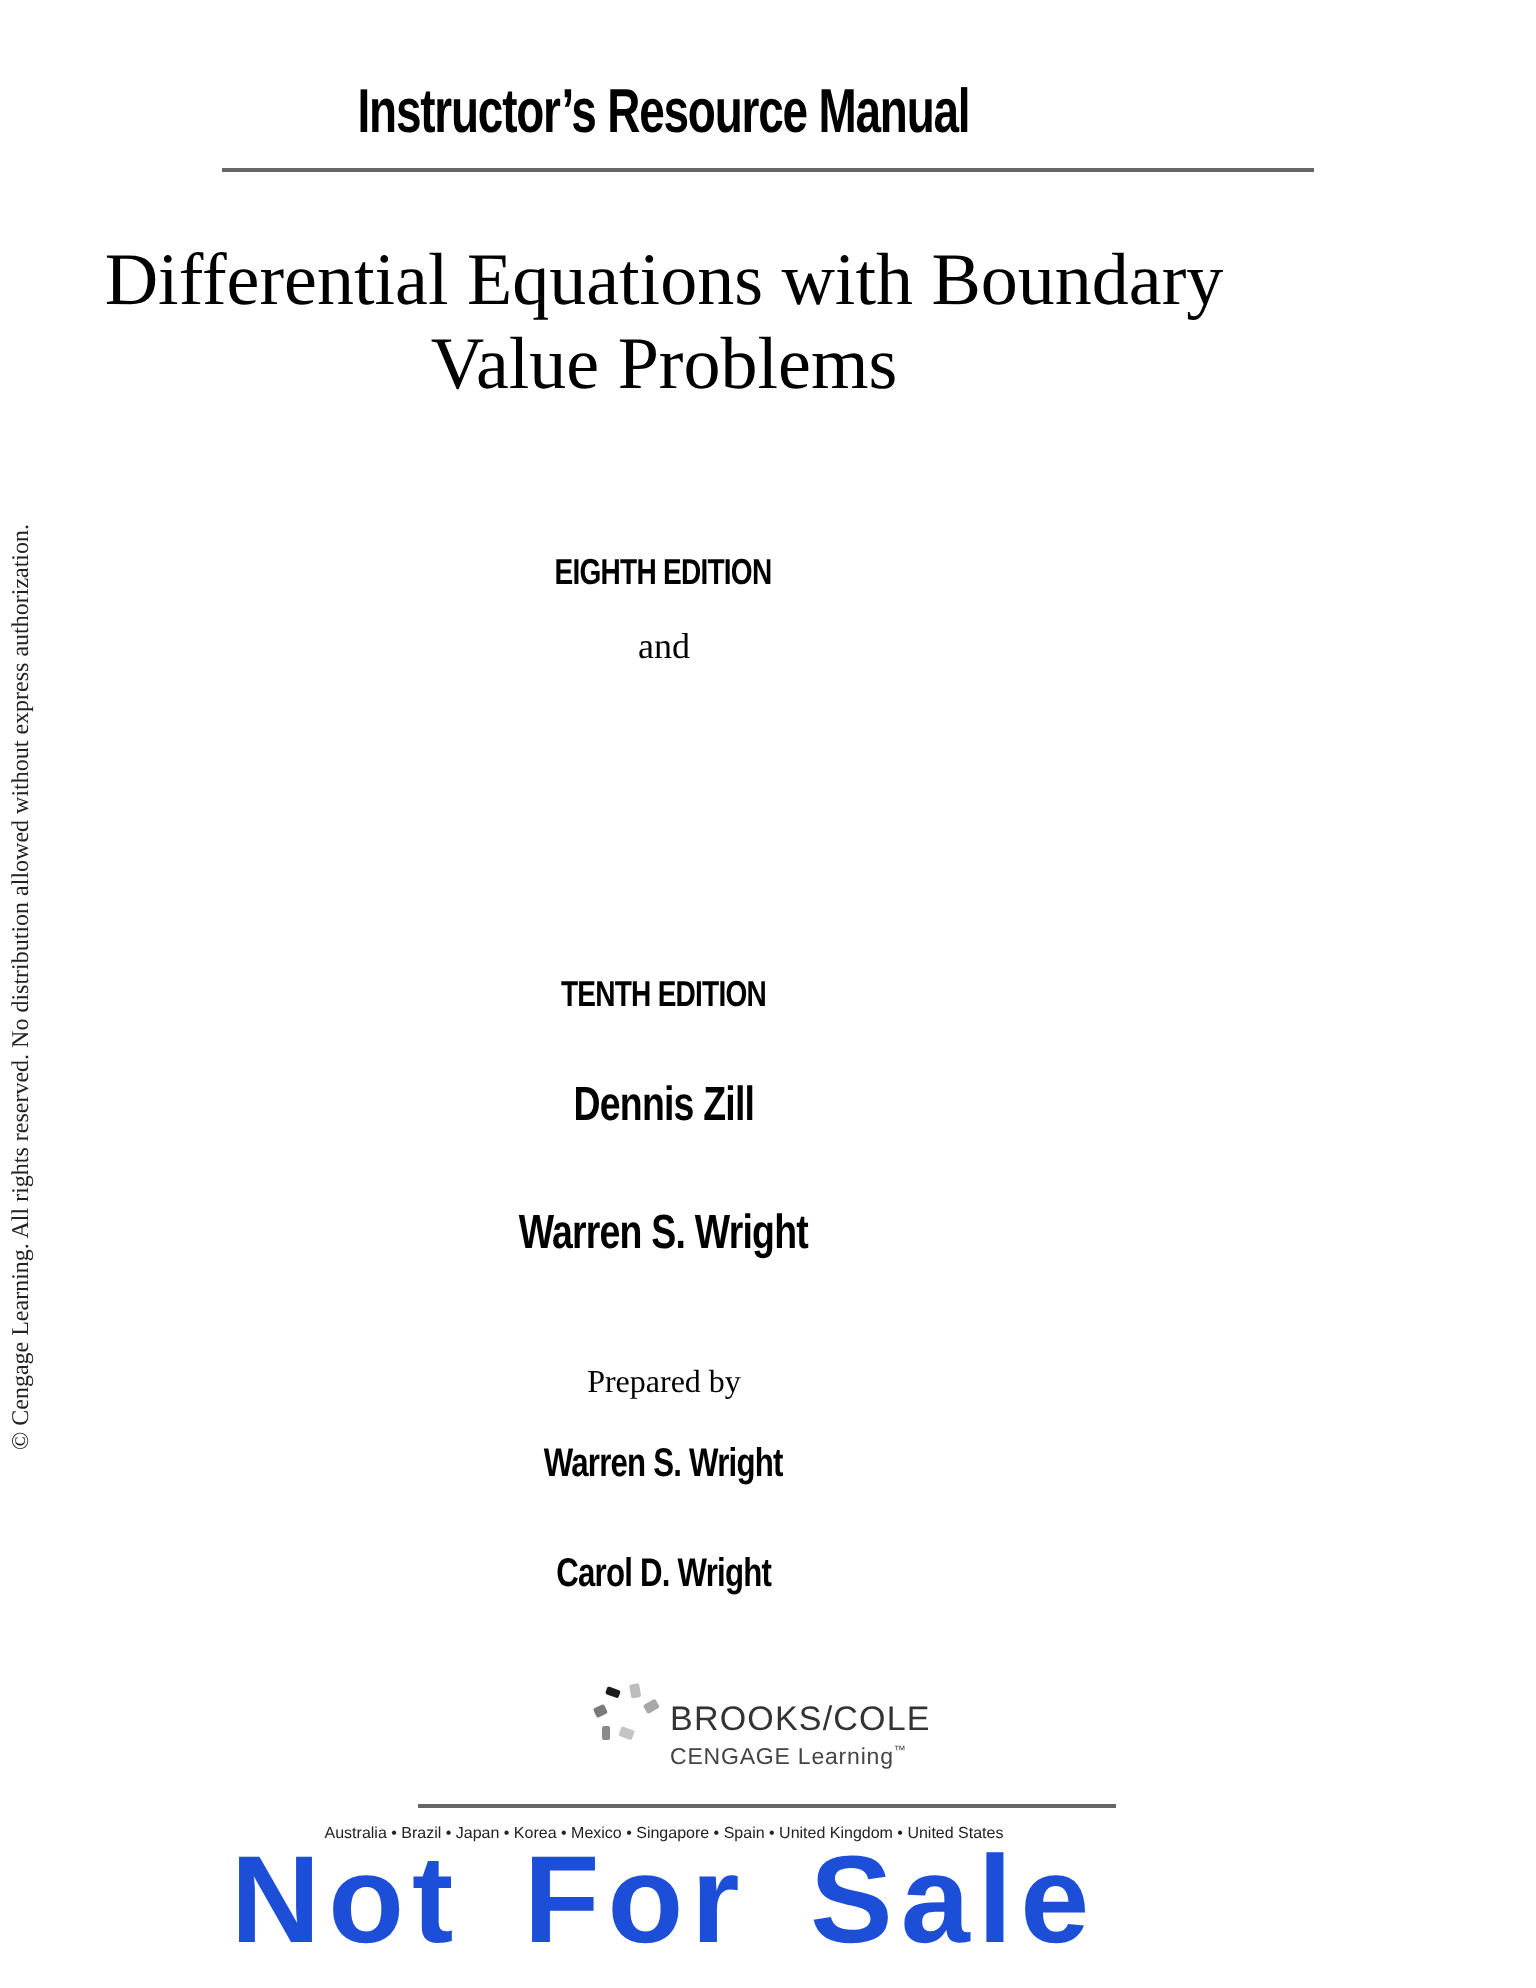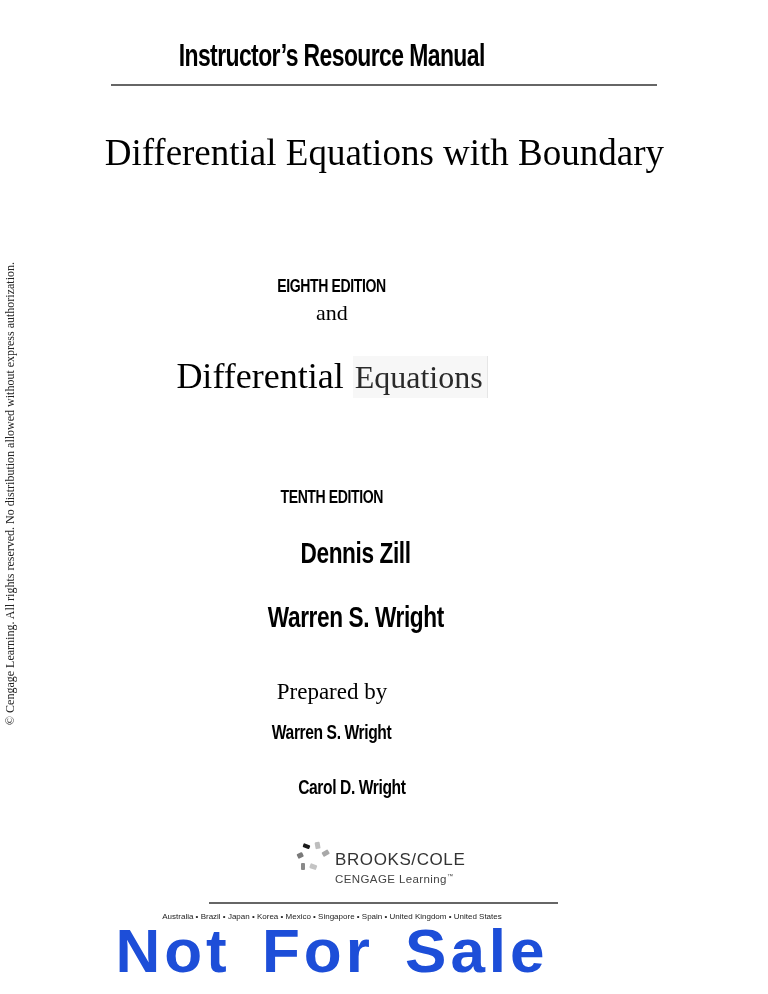--- a/index.html
+++ b/index.html
@@ -35,74 +35,72 @@
     .manual-title .impact { letter-spacing: -0.8px; transform: scaleX(0.74); }
 
     .rule {
       height: 2px;
       background: #666;
     }
     .rule-top { top: 84px; left: 111px; width: 546px; }
     .rule-bottom { top: 902px; left: 209px; width: 349px; height: 1.5px; }
 
     .book-title-1 {
-      top: 132px;
+      top: 120px;
       font-size: 37px;
       line-height: 42px;
-      text-align: right;
     }
 
     .edition {
       font-size: 18px;
       line-height: 22px;
     }
     .edition-1 { top: 244px; margin-top: 31px; }
     .edition-2 { top: 486px; }
 
     .and {
-      top: 300px;
-      font-size: 22px;
+      top: 310px;
+      font-size: 18px;
       line-height: 26px;
     }
 
     .book-title-2 {
       top: 356px;
       font-size: 36px;
       line-height: 40px;
     }
     .eq-patch {
       display: inline-block;
       background: #f7f7f7;
       color: #2a2a2a;
       font-size: 32px;
       padding: 0 4px 0 2px;
       border-right: 1px solid #e6e6e6;
       line-height: 42px;
       vertical-align: baseline;
     }
 
     .author {
-      font-size: 29px;
+      font-size: 24px;
       line-height: 26px;
-      padding-left: 24px;
     }
     .author-1 { top: 540px; }
     .author-2 { top: 604px; }
 
     .prepared {
       top: 680px;
-      font-size: 23px;
+      font-size: 16px;
       line-height: 24px;
     }
     .preparer {
       font-size: 20px;
       line-height: 24px;
     }
     .preparer-1 { top: 720px; }
-    .preparer-2 { top: 775px; padding-left: 20px; }
+    .preparer-2 { top: 775px; }
 
     .side-notice {
       top: 495px;
       left: 10px;
       width: 460px;
       font-size: 12px;
       line-height: 14px;
       color: #222;
       white-space: nowrap;
       transform: translate(-50%, -50%) rotate(-90deg);
@@ -166,33 +164,30 @@
 <body>
 
 <div class="abs center-x manual-title">
   <span class="impact">Instructor’s Resource Manual</span>
 </div>
 
 <div class="abs rule rule-top"></div>
 
 <div class="abs center-x book-title-1">
   <div>Differential Equations with Boundary</div>
+  <div>Value Problems</div>
 </div>
 
 <div class="abs center-x edition edition-1">
   <span class="impact">EIGHTH EDITION</span>
 </div>
 
 <div class="abs center-x and">and</div>
 
 <div class="abs center-x book-title-2">
-  <div>
-    <span>Differential</span>
-    <span class="eq-patch">Equations</span>
-  </div>
 </div>
 
 <div class="abs center-x edition edition-2">
   <span class="impact">TENTH EDITION</span>
 </div>
 
 <div class="abs center-x author author-1">
   <span class="impact">Dennis Zill</span>
 </div>
 <div class="abs center-x author author-2">

